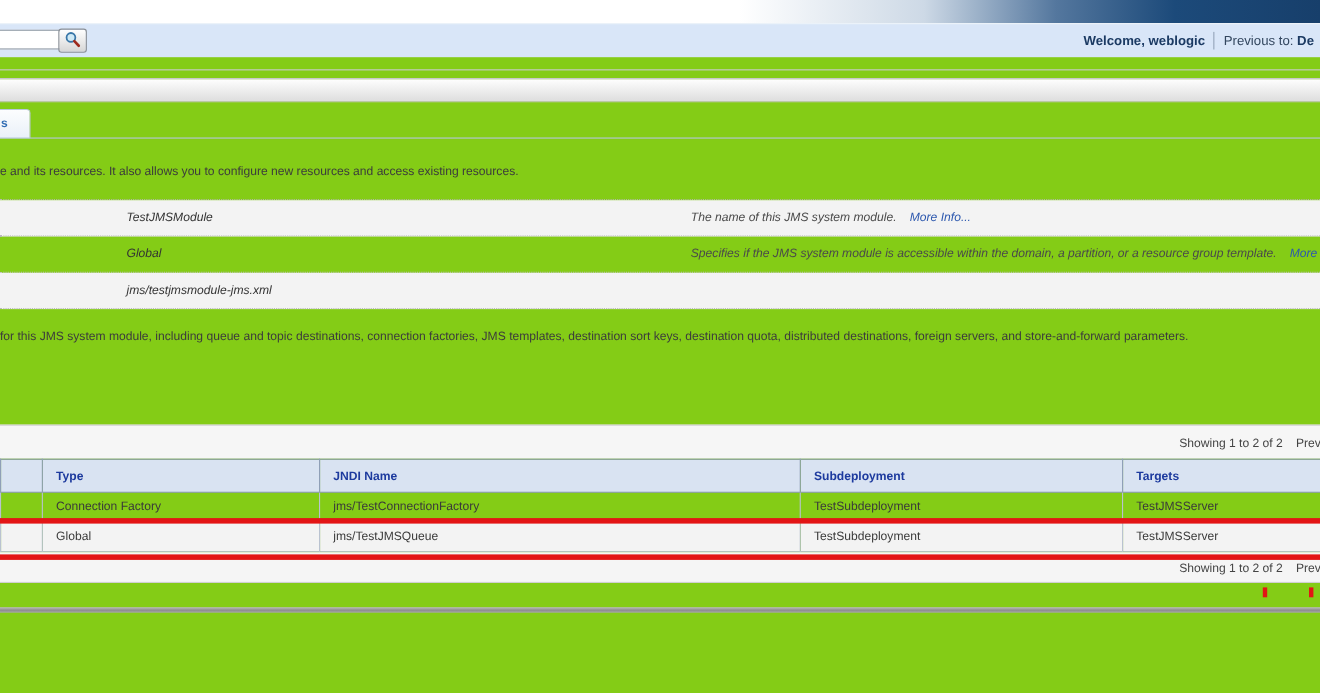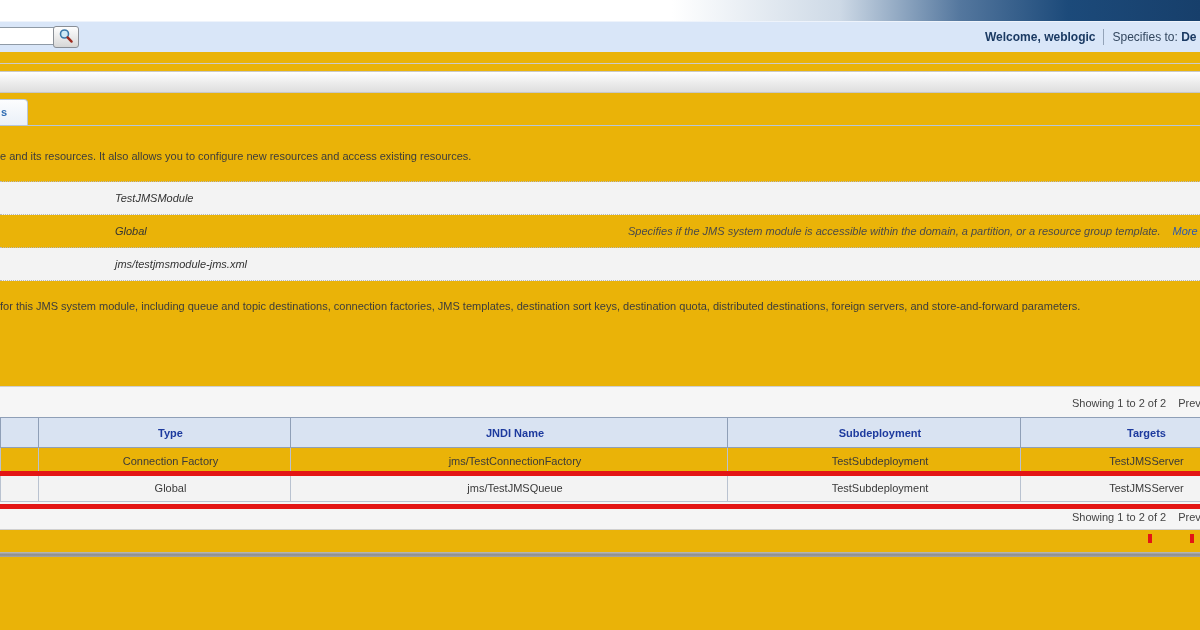--- a/index.html
+++ b/index.html
@@ -1,17 +1,17 @@
 <!DOCTYPE html>
 <html><head>
 <meta charset="utf-8">
 <style>
   html,body{margin:0;padding:0;background:#fff;}
   .screen{
-    position:relative;width:1200px;height:630px;overflow:hidden;background:#eab308;
+    position:relative;width:1200px;height:630px;overflow:hidden;background:#84cc16;
     font-family:"Liberation Sans",sans-serif;color:#3b3b3b;
   }
   
   .banner{position:absolute;left:0;top:0;width:1200px;height:21px;
     background:linear-gradient(90deg,#ffffff 0%,#ffffff 56%,#cdd9e6 70%,#54779e 80%,#1c4a7a 89%,#173f6b 100%);}
   
   .toolbar{position:absolute;left:0;top:21px;width:1200px;height:30px;background:#d9e6f8;border-top:1px solid #eef3fb;}
   .search-input{position:absolute;left:-60px;top:5px;width:108px;height:16px;border:1px solid #8f9aa6;background:#fff;font-size:11px;padding:0 3px;}
   .search-btn{position:absolute;left:53px;top:4px;width:26px;height:22px;border:1px solid #8a8f96;border-radius:3px;
     background:linear-gradient(#fefefe,#e9e9e9 55%,#d6d6d6);padding:0;cursor:pointer;display:flex;align-items:center;justify-content:center;}
@@ -40,21 +40,21 @@
   .more-info{color:#2d58ae;text-decoration:none;margin-left:12px;cursor:pointer;}
   
   .summary{position:absolute;left:0;top:300px;width:1200px;font-size:11px;color:#3c3c3c;white-space:nowrap;}
   
   .pag-strip-top{position:absolute;left:0;top:386px;width:1200px;height:31px;background:#f6f6f6;border-top:1px solid #cfcfcf;box-sizing:border-box;}
   .pag-text{position:absolute;left:1072px;font-size:11px;color:#444;white-space:nowrap;}
   .pag-text .pag-link{margin-left:12px;color:#444;}
   .pt-top{top:397px;}
   .pt-bottom{top:511px;}
   table.res{position:absolute;left:0;top:417px;width:1260px;border-collapse:collapse;table-layout:fixed;font-size:11px;}
-  table.res th,table.res td{border:1px solid #a8b2c2;padding:0 0 0 12px;text-align:center;overflow:hidden;white-space:nowrap;}
+  table.res th,table.res td{border:1px solid #a8b2c2;padding:0 0 0 12px;text-align:left;overflow:hidden;white-space:nowrap;}
   table.res th{height:29px;background:#d9e3f2;color:#1d3a9e;font-weight:bold;border-color:#8f9fb7;}
   table.res td{height:26px;color:#3a3a3a;border-color:#b9c2d0;}
   table.res tr.alt td{background:#f3f3f3;}
   .footer-strip{position:absolute;left:0;top:502px;width:1200px;height:28px;background:#f5f5f5;border-bottom:1px solid #d0d0d0;box-sizing:border-box;}
   
   .red-line{position:absolute;left:0;width:1200px;height:5px;background:#e31515;}
   .rl-top{top:471px;}
   .rl-bottom{top:504px;}
   .red-tick{position:absolute;width:4px;height:9px;background:#e31515;top:534px;}
   .rt-1{left:1148px;}
@@ -76,37 +76,40 @@
       <span>
         <svg width="16" height="16" viewBox="0 0 16 16">
           <circle cx="6.5" cy="6" r="4" fill="#cfe9f5" stroke="#3a77a8" stroke-width="1.6"></circle>
           <line x1="9.6" y1="9.4" x2="13.6" y2="13.6" stroke="#9e2a1e" stroke-width="2.4" stroke-linecap="round"></line>
         </svg>
       </span>
     </button>
     <div class="toolbar-right">
       <span class="welcome">Welcome, weblogic</span>
       <span class="tb-sep"></span>
-      <span class="connected"><span>Specifies to: </span><b>De</b></span>
+      <span class="connected"><span>Previous to: </span><b>De</b></span>
     </div>
   </div>
 
   <div class="rule"></div>
   <div class="crumb-bar"></div>
 
   <div class="tab-frag">
     <span>s</span>
   </div>
   <div class="tab-line"></div>
 
   <div class="intro">e and its resources. It also allows you to configure new resources and access existing resources.</div>
 
   <div class="props">
     <div class="prop-row alt">
       <span class="prop-value">TestJMSModule</span>
+      <span class="prop-desc">
+        <span>The name of this JMS system module.</span><a class="more-info">More Info...</a>
+      </span>
     </div>
     <div class="prop-row">
       <span class="prop-value">Global</span>
       <span class="prop-desc">
         <span>Specifies if the JMS system module is accessible within the domain, a partition, or a resource group template.</span><a class="more-info">More Info...</a>
       </span>
     </div>
     <div class="prop-row alt">
       <span class="prop-value">jms/testjmsmodule-jms.xml</span>
     </div>

